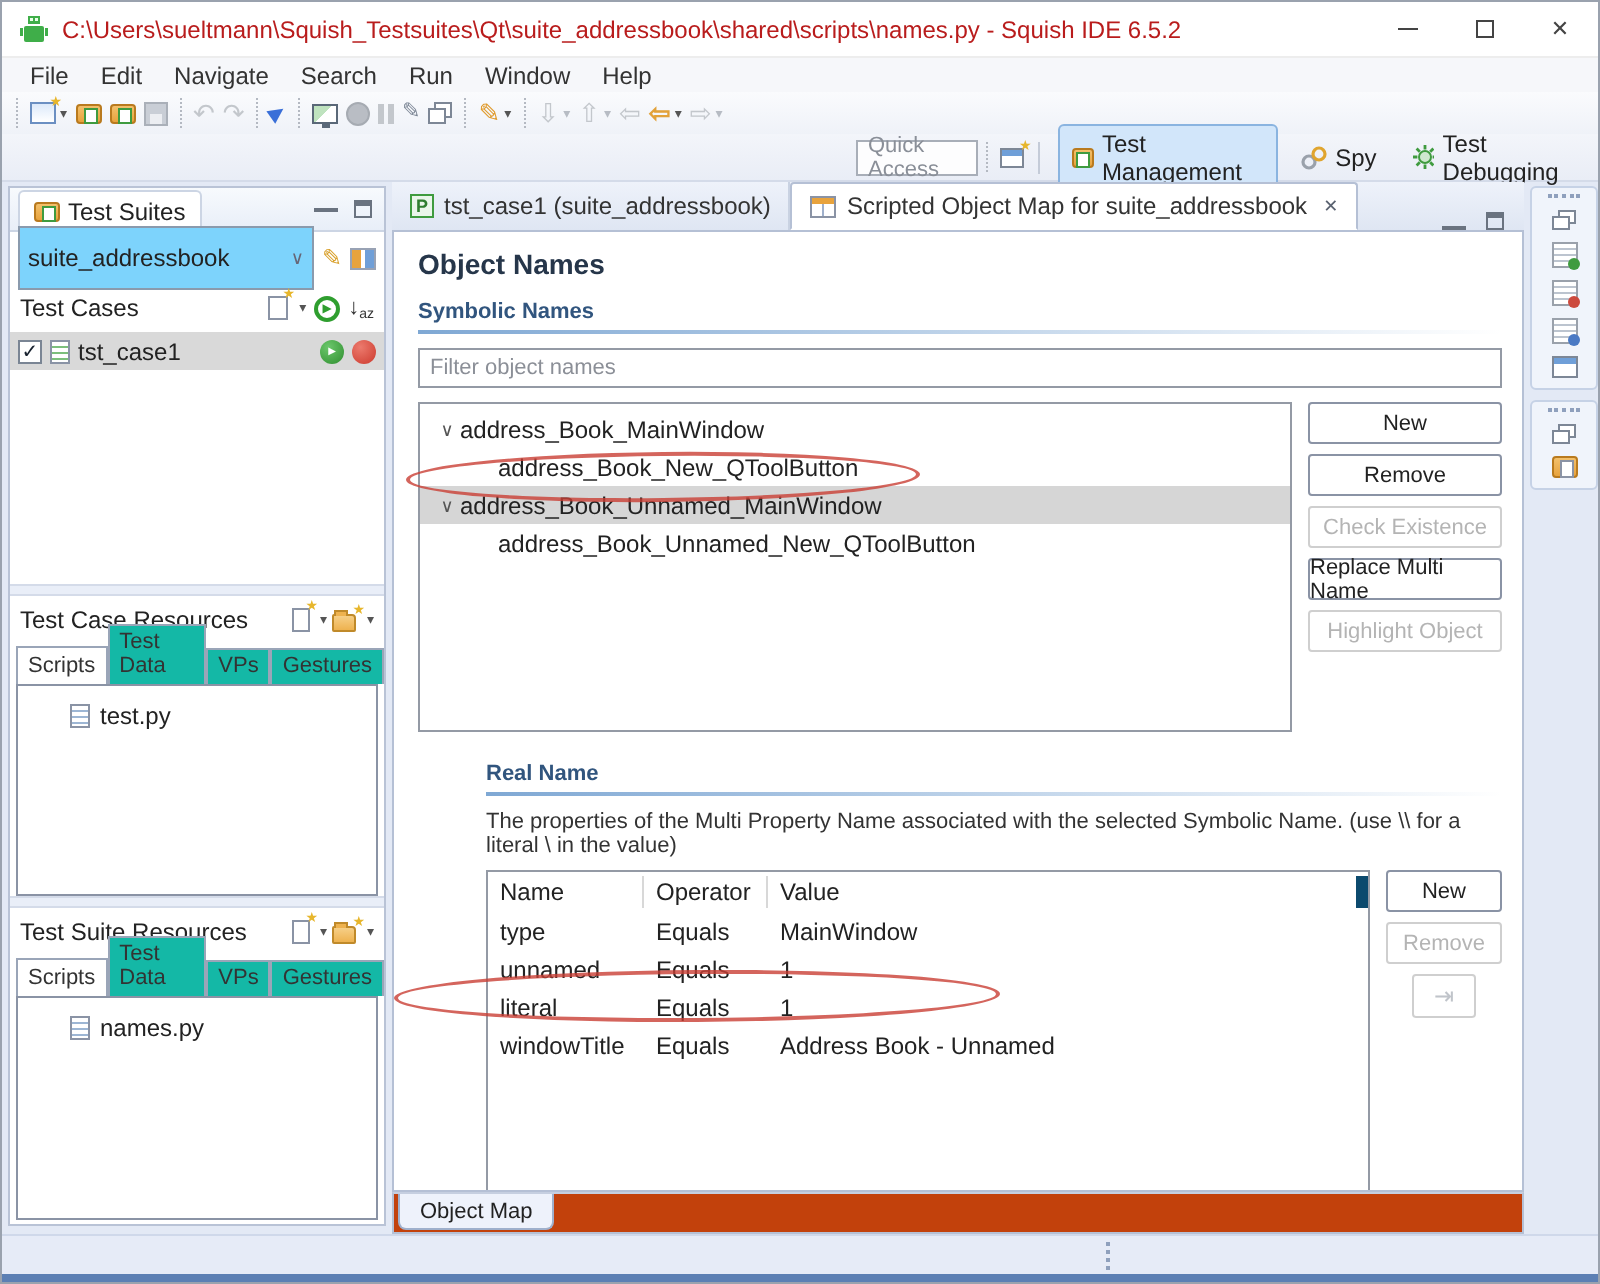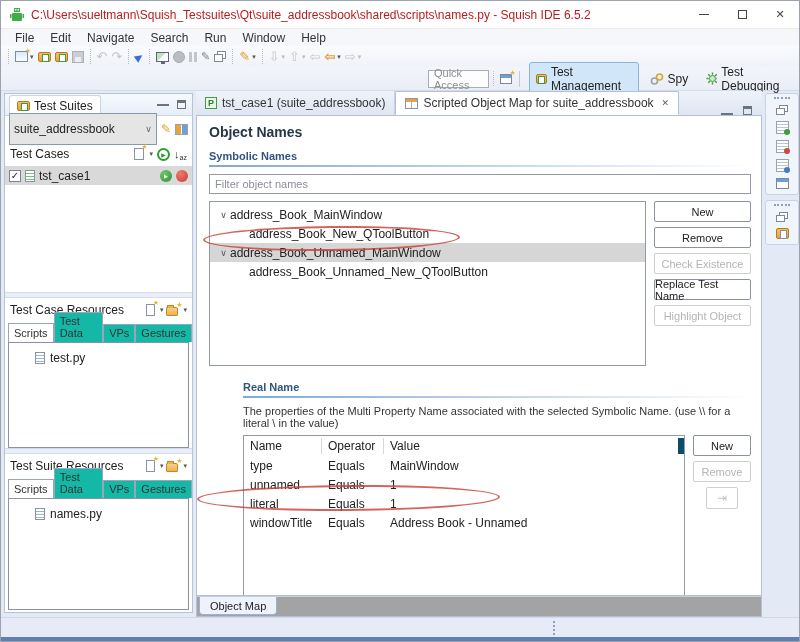--- a/index.html
+++ b/index.html
@@ -75,21 +75,21 @@
   .vtab { display:flex; align-items:center; gap:4px; background:#fff; border:1px solid #ccd5e4; border-bottom:none;
     border-radius:3px 3px 0 0; height:21px; margin-top:1px; padding:0 7px; }
   .vhead .sp { flex:1; }
   .mini { width:12px; height:2px; background:#6a7380; margin-right:8px; }
   .maxi { width:9px; height:9px; border:1px solid #6a7380; border-top:3px solid #6a7380; margin-right:2px; }
 
   .ic-case { width:13px; height:10px; background:linear-gradient(#f3c06b,#e8a33d); border:1px solid #b97a1e; border-radius:2px; position:relative; }
   .ic-case::after { content:""; position:absolute; right:1px; top:1px; width:5px; height:6px; background:#fff; border:1px solid #3f9b3f; }
 
   .suiterow { height:26px; flex:none; display:flex; align-items:center; gap:4px; padding:0 4px; }
-  .suitesel { flex:1; height:32px; border:1px solid #8a9aad; background:#e5e5e5; display:flex; align-items:center; padding:12px 4px; }
+  .suitesel { flex:1; height:32px; border:1px solid #8a9aad; background:#7dd3fc; display:flex; align-items:center; padding:12px 4px; }
   .suitesel .lbl { flex:1; }
   .chv { color:#667; font-size:9px; }
   .ic-wiz { font-size:12px; color:#d9a02a; }
   .ic-cols { width:13px; height:11px; border:1px solid #98a2b4; background:linear-gradient(90deg,#e8a33d 0 42%,#fff 42% 58%,#6f9fd8 58%); }
 
   .tchead { height:24px; flex:none; display:flex; align-items:center; padding:0 5px; gap:4px; }
   .tchead .lbl { flex:1; color:#222; }
   .ic-docstar { width:10px; height:12px; background:#fff; border:1px solid #8a93a5; position:relative; }
   .ic-docstar::after { content:"★"; position:absolute; top:-6px; right:-5px; font-size:7px; color:#e7b62c; }
   .ic-runall { width:13px; height:13px; border-radius:50%; border:2px solid #2f9e2f; display:flex; align-items:center; justify-content:center; }
@@ -163,21 +163,21 @@
   .thead, .trowg { display:grid; grid-template-columns:78px 62px 1fr; align-items:center; }
   .thead { height:20px; }
   .thead span { padding-left:6px; border-right:1px solid #d8d8d8; height:16px; line-height:16px; color:#222; }
   .thead span:last-child { border-right:6px solid #0c4a6e; }
   .trowg { height:19px; }
   .trowg span { padding-left:6px; }
   .rnbtncol { width:58px; display:flex; flex-direction:column; gap:5px; flex:none; }
   .icbtn { width:32px; height:22px; align-self:center; }
   .icbtn .gly { font-size:12px; color:#c0c4ca; }
 
-  .ebottom { position:absolute; top:505px; left:0; right:0; height:21px; background:#a3a3a3;
+  .ebottom { position:absolute; top:505px; left:0; right:0; height:21px; background:#c2410c;
     border:1px solid #b5c0d5; border-top:1px solid #c6cfe0; display:flex; align-items:flex-start; }
   .objtab { margin-left:2px; padding:3px 10px 2px; font-size:11px; background:#eef2fb; border:1px solid #9fb0cc;
     border-top:none; border-radius:0 0 4px 4px; color:#222; }
 
   
   .rstrip { position:absolute; left:764px; top:2px; width:34px; }
   .rgroup { background:#f0f4fb; border:1px solid #c6d2e6; border-radius:3px; margin-bottom:5px;
     display:flex; flex-direction:column; align-items:center; padding:3px 0 5px; gap:6px; }
   .grip { width:16px; border-top:2px dotted #8fa0bd; }
   .ic-restore { width:9px; height:7px; border:1px solid #7d8796; background:#fff; box-shadow:3px -3px 0 -1px #fff, 3px -3px 0 0 #7d8796; margin:3px 3px 0 0; }
@@ -457,21 +457,21 @@
               <span>address_Book_Unnamed_MainWindow</span>
             </div>
             <div class="trow child">
               <span>address_Book_Unnamed_New_QToolButton</span>
             </div>
           </div>
           <div class="btncol">
             <span class="btn">New</span>
             <span class="btn">Remove</span>
             <span class="btn dis">Check Existence</span>
-            <span class="btn">Replace Test Name</span>
+            <span class="btn">Replace Multi Name</span>
             <span class="btn dis">Highlight Object</span>
           </div>
         </div>
 
         <div class="realsec">
           <div class="sectitle">Real Name</div>
           <div class="secrule"></div>
           <div class="desc">The properties of the Multi Property Name associated with the selected Symbolic Name. (use \\ for a literal \ in the value)</div>
 
           <div class="rnrow">

